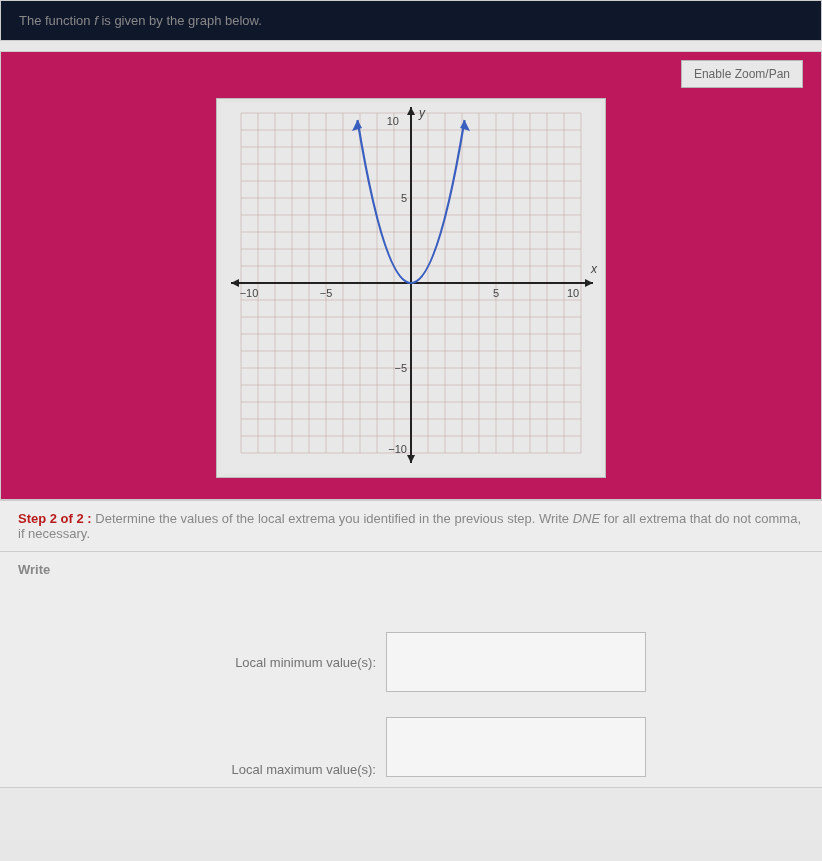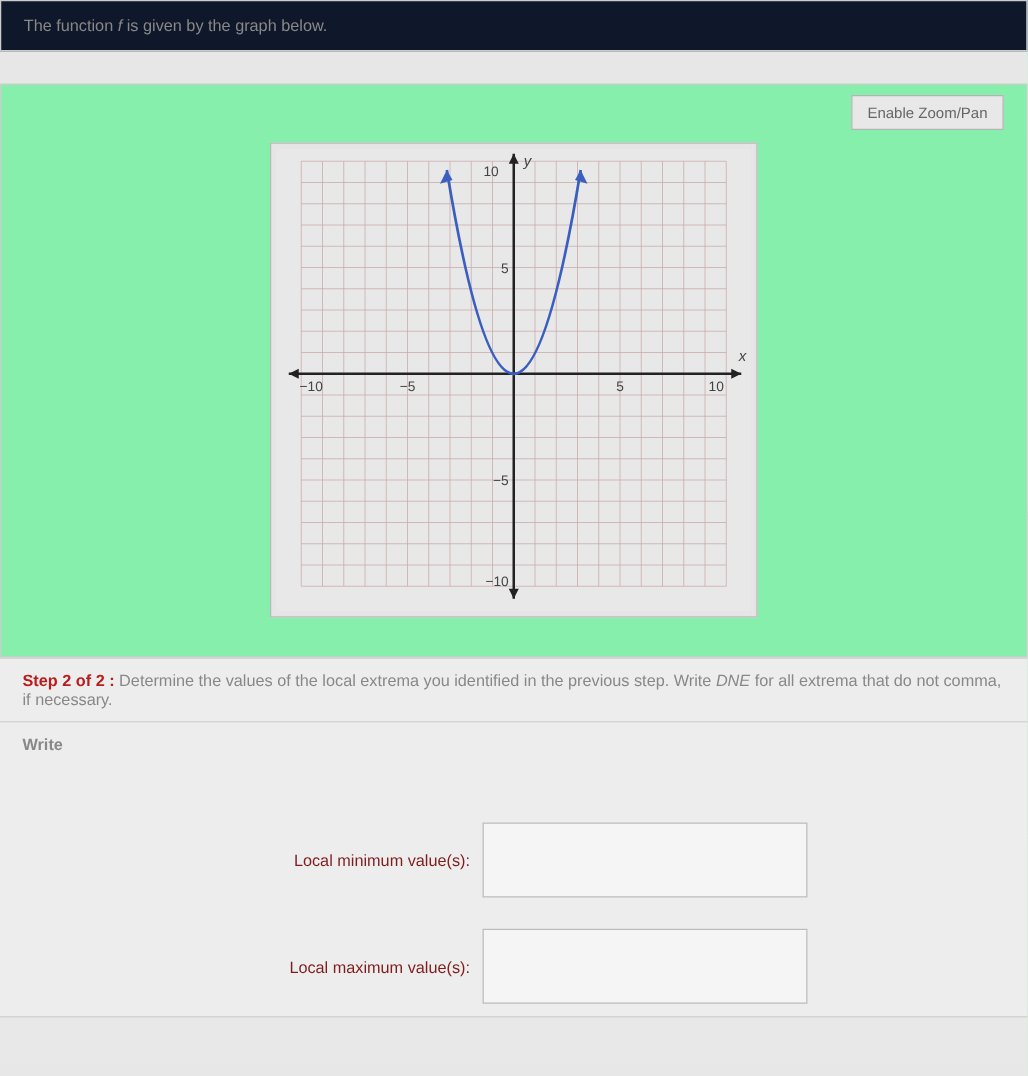--- a/index.html
+++ b/index.html
@@ -13,23 +13,23 @@
     overflow: hidden;
   }
   .question-panel {
     background: #0f172a;
     border: 1px solid #ccc;
     margin: 0;
     padding: 12px 18px;
     color: #888;
   }
   .graph-container {
-    margin: 26px 0 0 0;
-    padding: 8px 18px 28px 18px;
-    background: #86efac;
+    margin: 10px 0 0 0;
+    padding: 8px 18px 18px 18px;
+    background: #be185d;
     border: 1px solid #ccc;
     text-align: right;
   }
   .zoom-btn {
     border: 1px solid #b5b5b5;
     background: #e8e8e8;
     padding: 6px 12px;
     font-size: 12px;
     color: #666;
     cursor: pointer;
@@ -68,23 +68,23 @@
     font-weight: bold;
     font-size: 13px;
   }
   .input-row {
     display: flex;
     align-items: center;
     justify-content: center;
     margin-top: 55px;
     gap: 10px;
   }
-  .input-row + .input-row { margin-top: 25px; }
+  .input-row + .input-row { margin-top: 25px; align-items: flex-end; }
   .input-label {
-    color: #7f1d1d;
+    color: #737373;
     font-size: 13px;
     text-align: right;
     width: 200px;
   }
   .answer-input {
     width: 260px;
     height: 60px;
     border: 1px solid #bbb;
     background: #f5f5f5;
     font-size: 14px;

